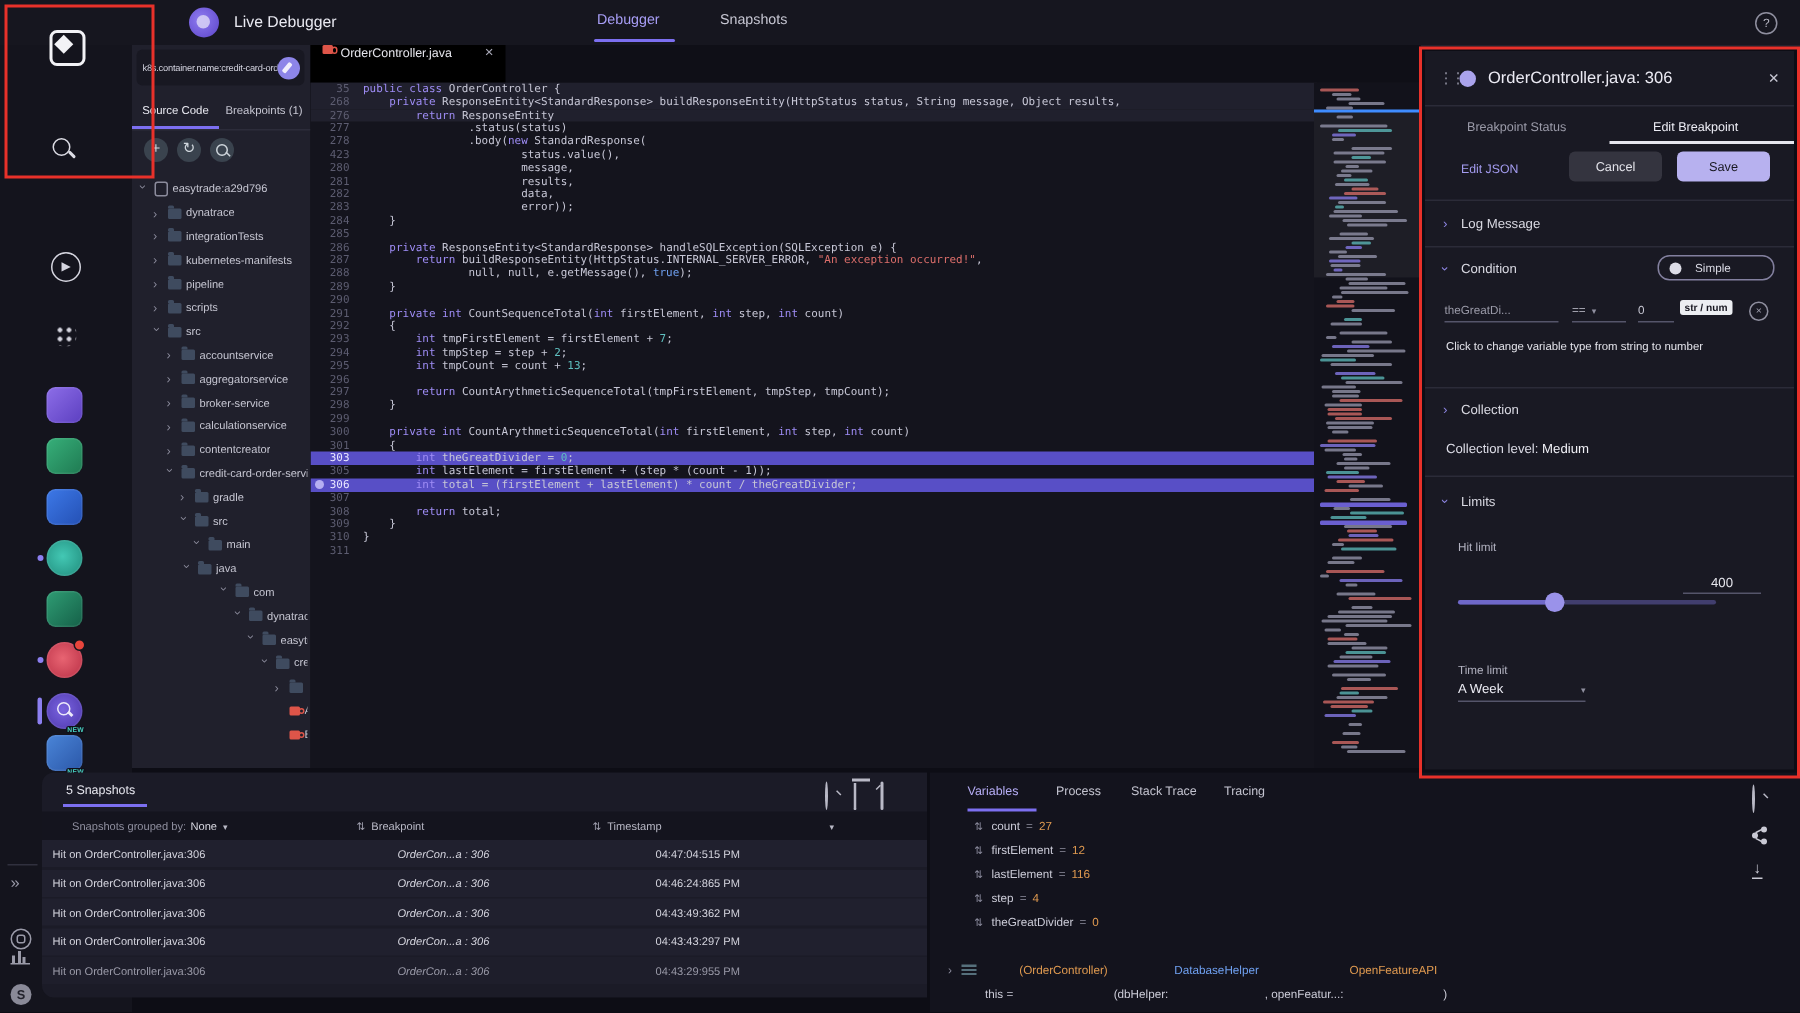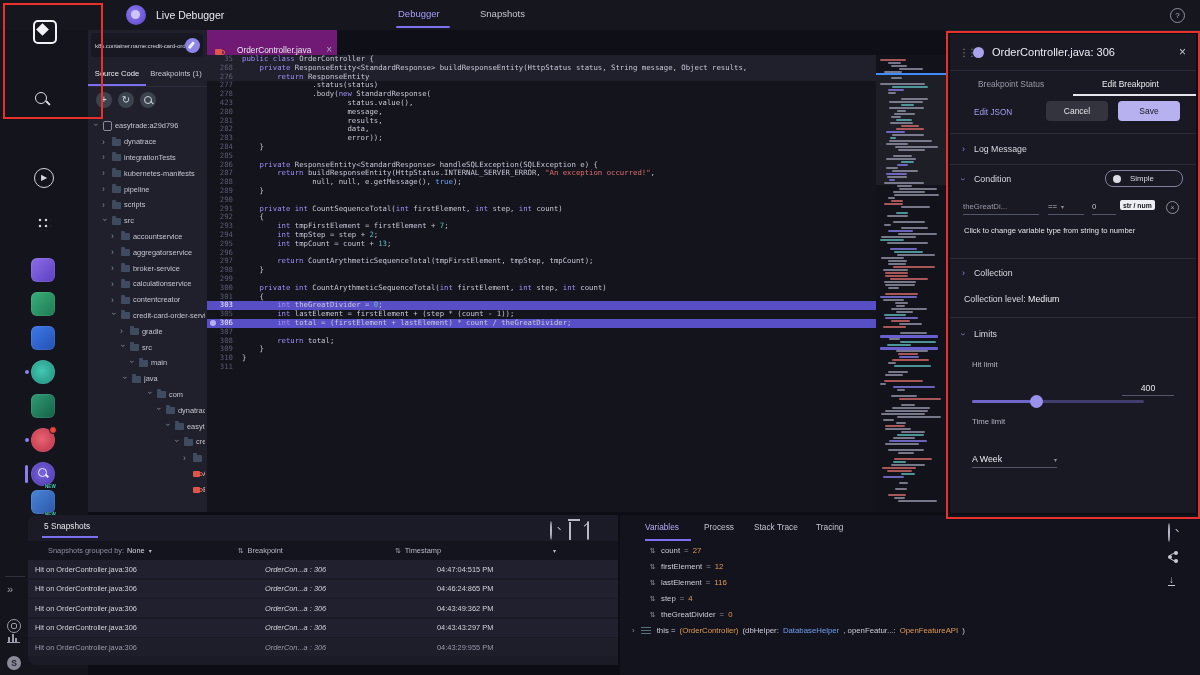--- a/index.html
+++ b/index.html
@@ -59,21 +59,21 @@
   .chev.sp{visibility:hidden;}
   .folder{flex:none;width:9px;height:7px;background:#3f4b5f;border-radius:1px;position:relative;margin-top:1px;}
   .folder:before{content:'';position:absolute;top:-2px;left:0;width:4px;height:2px;background:#3f4b5f;border-radius:1px 1px 0 0;}
   .repoic{flex:none;width:7px;height:8px;border:1px solid #8b8b9c;border-radius:2px;}
   .cup{flex:none;width:7px;height:6px;background:#de5549;border-radius:1px;position:relative;margin-top:1px;}
   .cup:after{content:'';position:absolute;right:-3px;top:1px;width:2.5px;height:2.5px;border:1px solid #de5549;border-radius:50%;}
   .tlabel{font-size:7.4px;color:#c6c6d2;overflow:hidden;text-overflow:clip;}
   
   .editor{left:207px;top:30px;width:740px;height:482px;background:#14141d;}
   .tabbar{position:absolute;left:0;top:0;width:740px;height:25px;background:#0f0f17;}
-  .ftab{position:absolute;left:0;top:0;height:25px;width:130px;background:#701a75;display:flex;align-items:flex-end;gap:15px;padding:0 8px;box-sizing:border-box;}
+  .ftab{position:absolute;left:0;top:0;height:25px;width:130px;background:#000000;display:flex;align-items:flex-start;gap:5px;padding:0 8px;box-sizing:border-box;}
   .ftab .cup{margin-top:0;}
   .ftabname{font-size:8.3px;color:#e5e5ec;flex:1;}
   .ftabx{font-size:10px;color:#a9a9b8;}
   .codearea{position:absolute;left:0;top:25px;width:671px;height:457px;overflow:hidden;}
   .crow{display:flex;height:8.8px;line-height:8.9px;font-family:"DejaVu Sans Mono",monospace;font-size:7.3px;position:relative;}
   .crow.stick{background:#20202d;}
   .crow.hl{background:#584fc6;}
   .gut{flex:none;width:26px;text-align:right;color:#5c5c70;padding-right:9px;}
   .crow.hl .gut{color:#e9e7ff;}
   .bpdot{position:absolute;left:3px;top:1.4px;width:6px;height:6px;border-radius:50%;background:#b6aff2;}
@@ -149,21 +149,21 @@
   .vtab{position:absolute;top:5px;font-size:8.3px;color:#c3c3cf;}
   .vtab.on{color:#b5acf4;}
   .vtab-underline{position:absolute;left:25px;top:22px;width:46px;height:2px;background:#7c6ff0;}
   .vrow{position:absolute;left:28px;display:flex;align-items:center;gap:4px;font-size:7.8px;}
   .numic{color:#8a8a9c;font-size:7px;width:9px;text-align:center;}
   .vname{color:#ccccd8;}
   .veq{color:#8f8f9f;}
   .vval{color:#e09a50;}
   .texp{color:#8b8b9c;font-size:8px;margin-right:2px;}
   .stackic{width:10px;height:7px;background:repeating-linear-gradient(#56707c 0 1.4px,transparent 1.4px 2.8px);margin-right:2px;}
-  .vt-p{color:#ccccd8;} .vt-o{color:#e09a50;} .vt-l{color:#6fa0f0;}
+  .vt-p{color:#ccccd8;margin-top:32px;} .vt-o{color:#e09a50;} .vt-l{color:#6fa0f0;}
   .sideic{position:absolute;color:#c9c9d4;}
   .shareic{width:10px;height:10px;position:relative;}
   .shareic i{position:absolute;width:4px;height:4px;border-radius:50%;background:#c9c9d4;}
   .shareic i:nth-child(1){right:0;top:0;} .shareic i:nth-child(2){left:0;top:4px;} .shareic i:nth-child(3){right:0;bottom:-2px;}
   .shareic:after{content:'';position:absolute;left:2px;top:2px;width:7px;height:1.2px;background:#c9c9d4;transform:rotate(-28deg);}
   .shareic:before{content:'';position:absolute;left:2px;bottom:0px;width:7px;height:1.2px;background:#c9c9d4;transform:rotate(28deg);}
   .dlic{font-size:10px;color:#c9c9d4;border-bottom:1.6px solid #c9c9d4;line-height:9px;padding:0 1px 1px 1px;}
 </style>
 </head>
 <body>
@@ -709,21 +709,21 @@
     <div class="secthead" style="top:295px;">
       <span class="schev open">›</span>
       <span>Limits</span>
     </div>
     <div class="sublabel" style="top:326px;">Hit limit</div>
     <div class="hitval">400</div>
     <div class="slider">
       <span class="fill"></span>
       <span class="knob"></span>
     </div>
-    <div class="sublabel" style="top:383px;">Time limit</div>
+    <div class="sublabel" style="top:408px;">Time limit</div>
     <div class="timesel">
       <span>A Week</span>
       <span class="careti">▾</span>
     </div>
   </div>
 
   <div class="abs redbox" style="left:3px;top:3px;width:96px;height:112px;"></div>
   <div class="abs redbox" style="left:946px;top:31px;width:250px;height:484px;"></div>
 
   <div class="abs snappanel">

